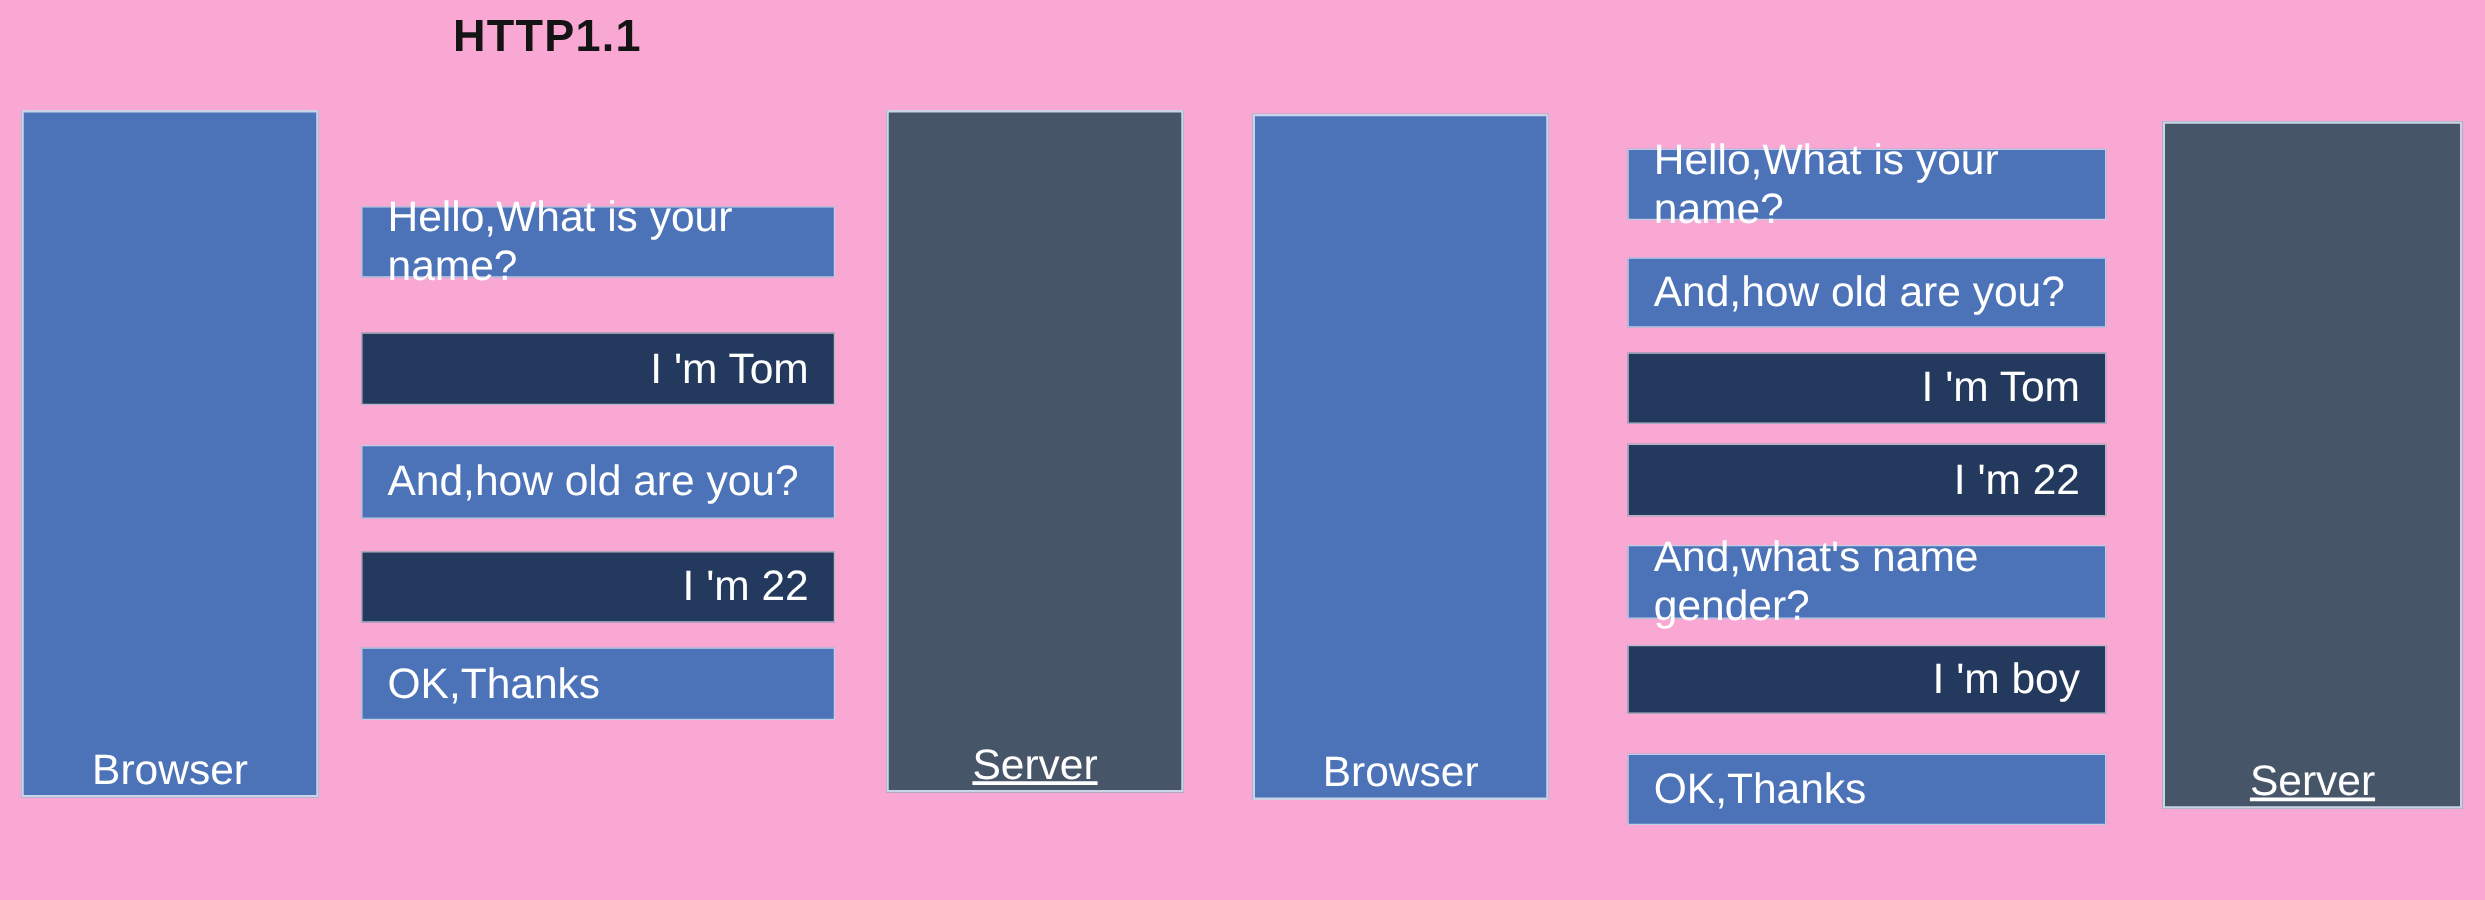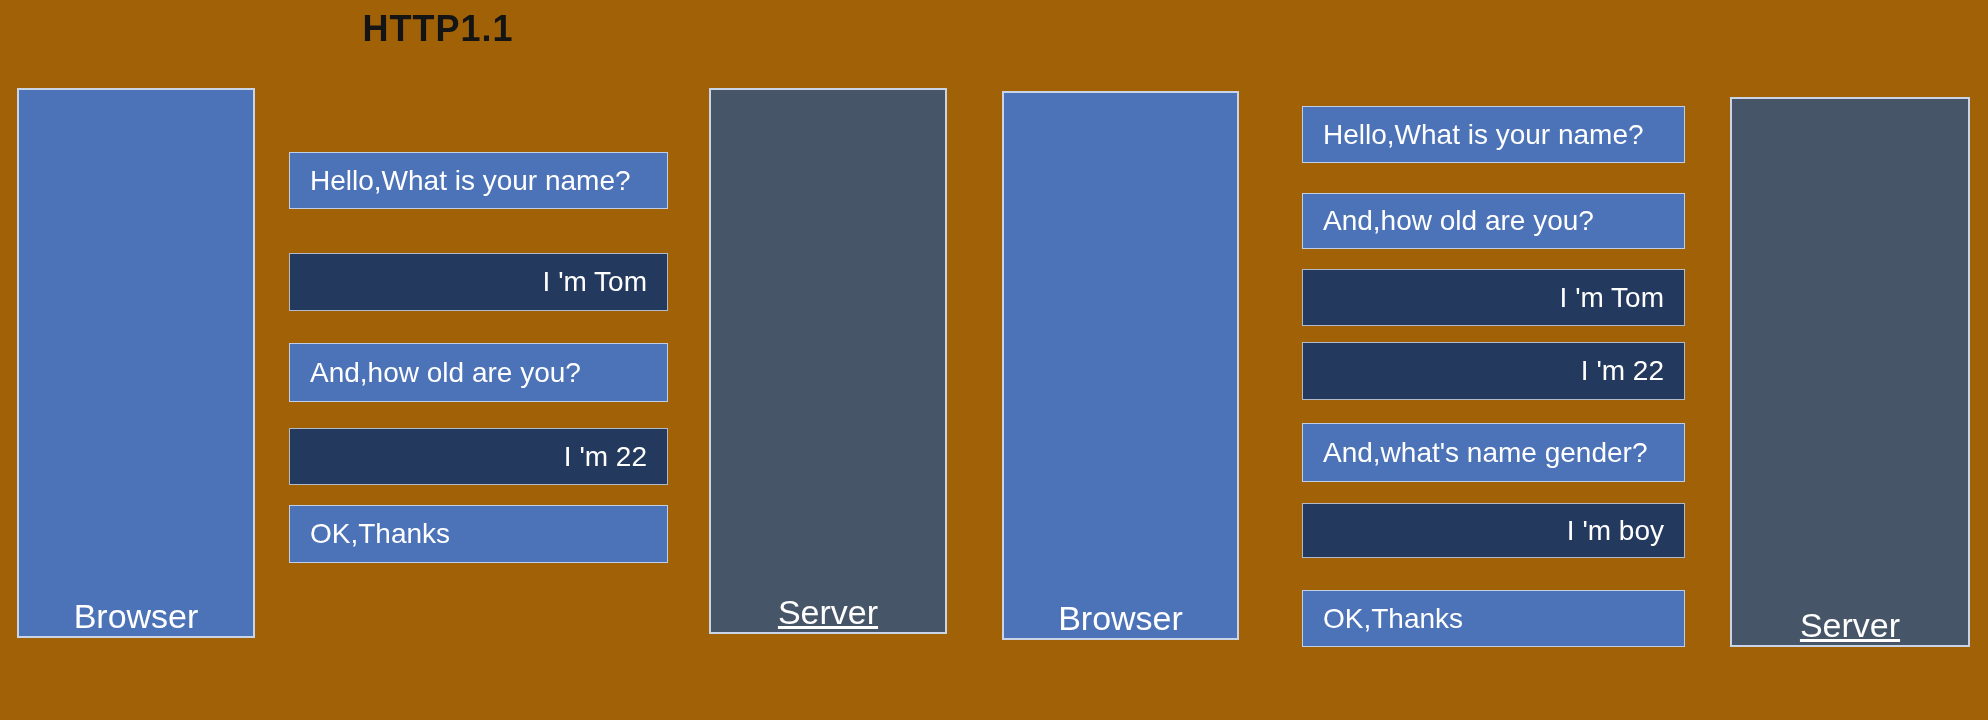--- a/index.html
+++ b/index.html
@@ -1,20 +1,20 @@
 <!DOCTYPE html>
 <html><head>
 <meta charset="utf-8">
 <style>
   html,body{margin:0;padding:0;background:#fff;}
   #canvas{
     position:relative;
     width:1988px;
     height:720px;
-    background:#a16207;
+    background:#f9a8d4;
     font-family:"Liberation Sans", sans-serif;
     overflow:hidden;
   }
   .panel-title{
     position:absolute;
     width:340px;
     text-align:center;
     font-size:36px;
     font-weight:600;
     color:#141414;
@@ -39,22 +39,23 @@
   .server-1{left:709px;top:88px;width:238px;height:546px;}
   .browser-2{left:1002px;top:91px;width:237px;height:549px;}
   .server-2{left:1730px;top:97px;width:240px;height:550px;}
 
   .msg{
     position:absolute;
     display:flex;
     align-items:center;
     box-sizing:border-box;
     color:#ffffff;
-    font-size:28px;
+    font-size:34px;
     border:1px solid rgba(255,255,255,0.65);
+    margin-top:13px;
   }
   .req{
     background:#4c72b8;
     justify-content:flex-start;
     padding-left:20px;
   }
   .res{
     background:#24395e;
     justify-content:flex-end;
     padding-right:20px;

